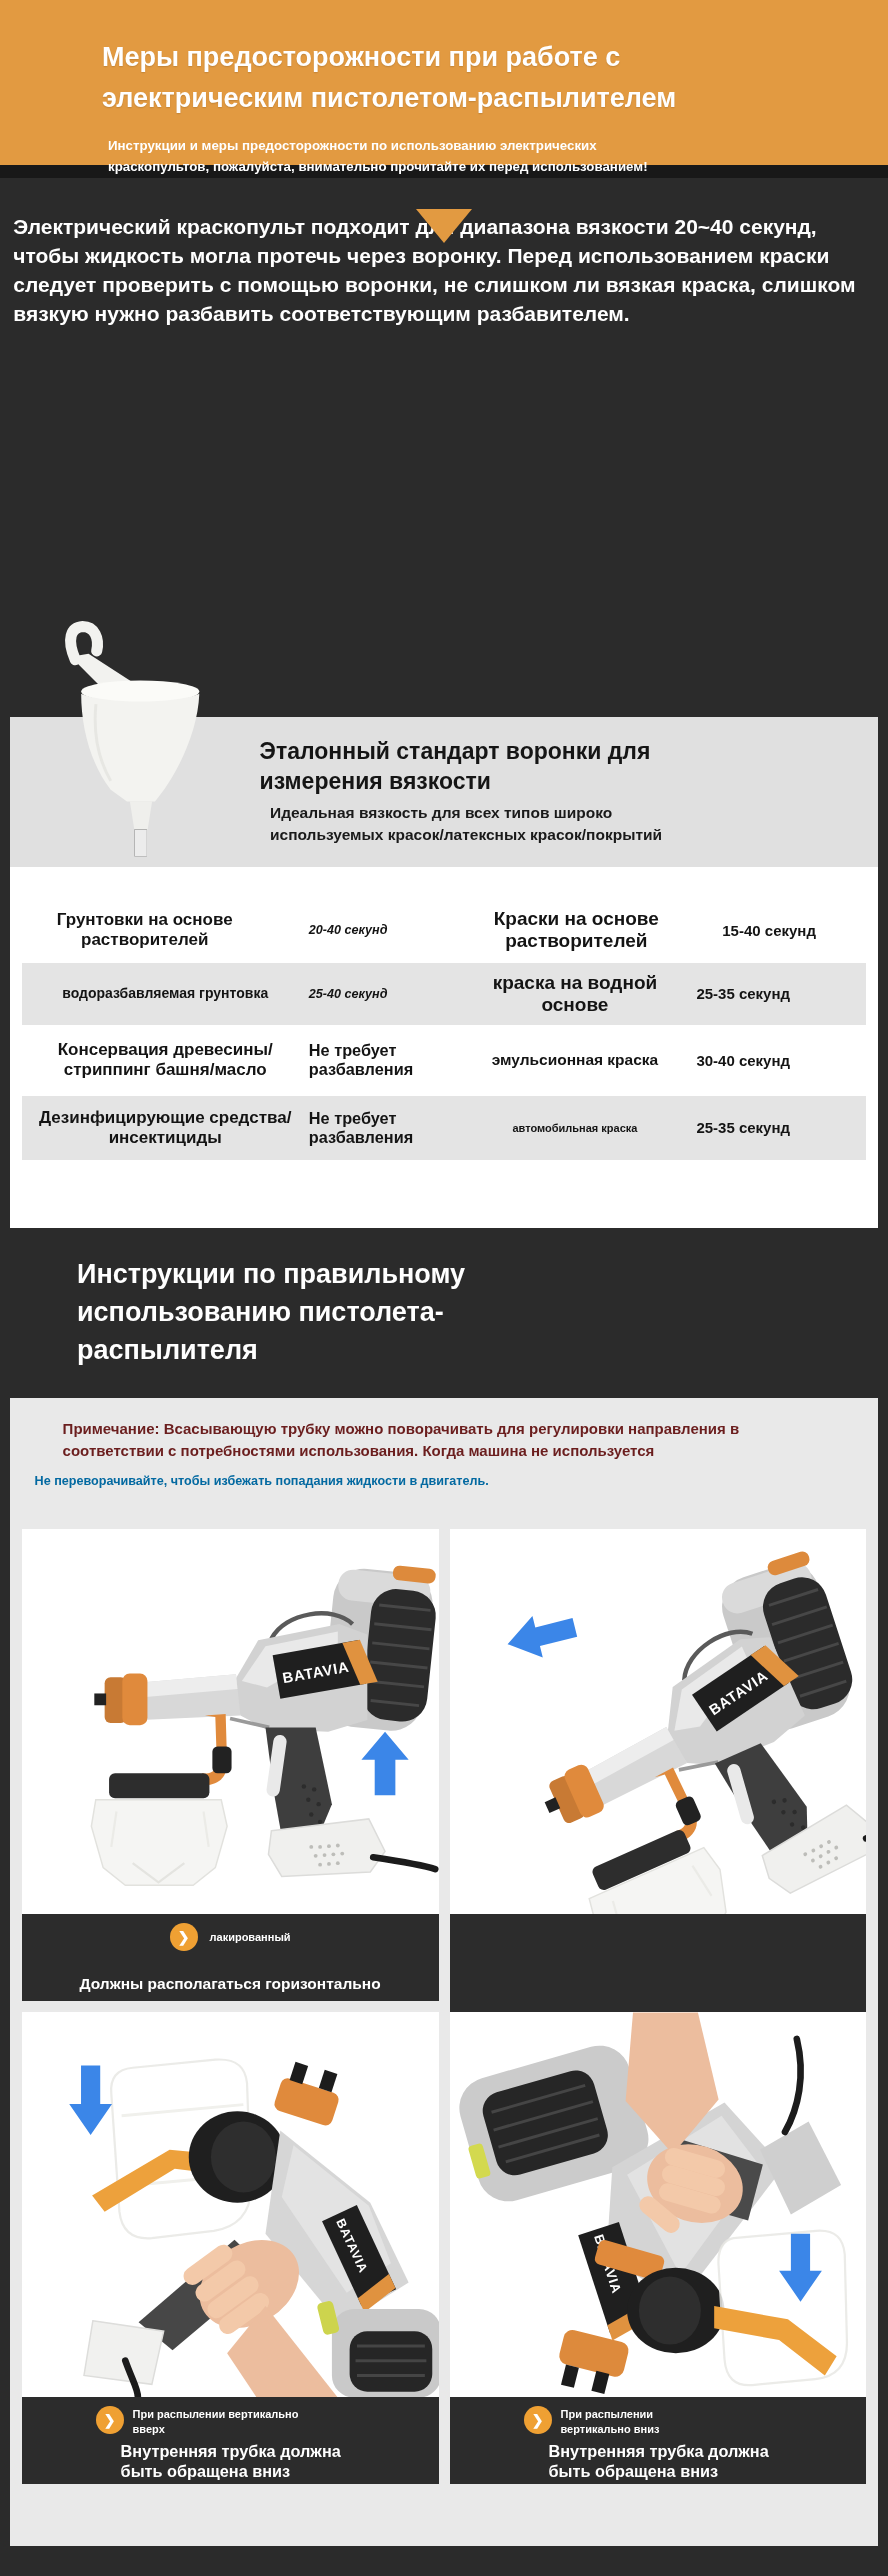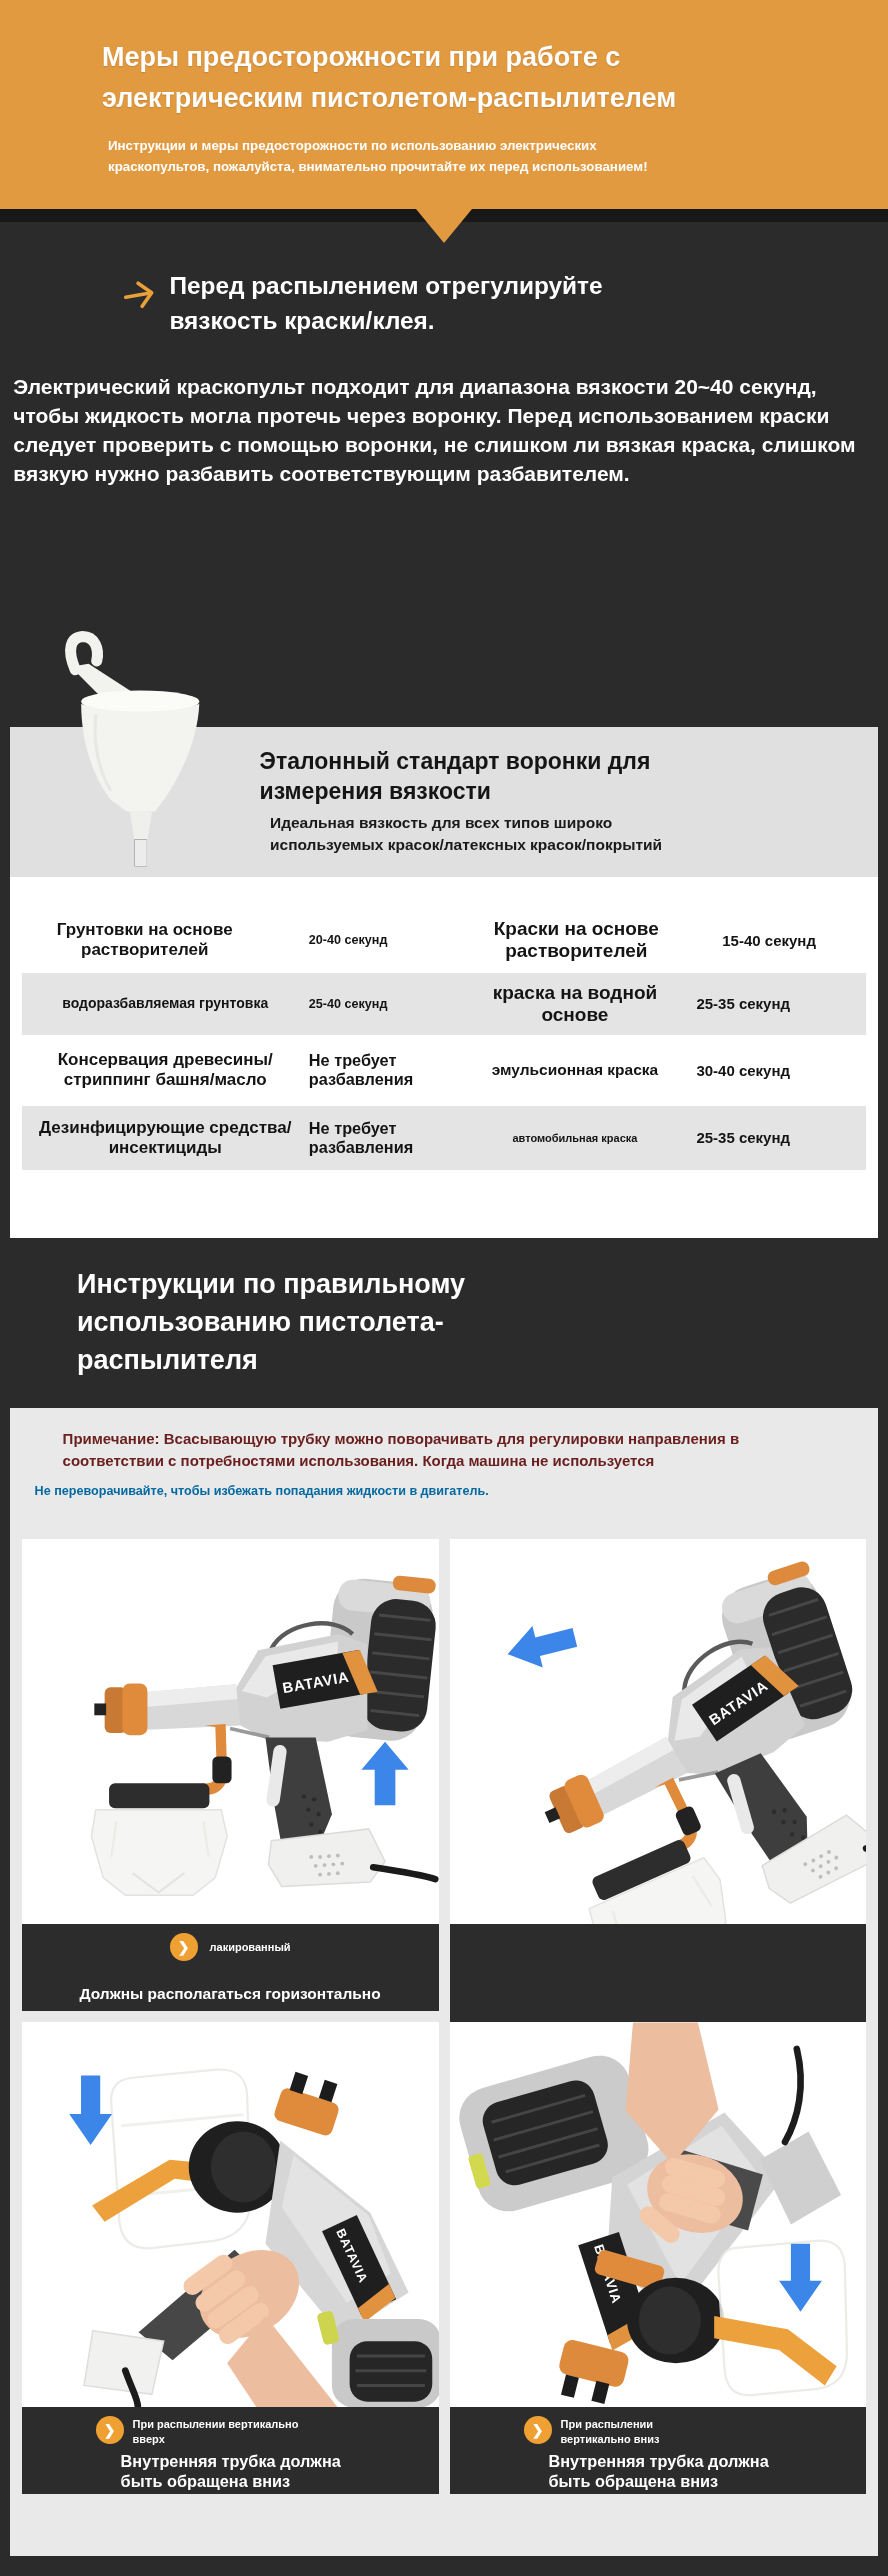--- a/index.html
+++ b/index.html
@@ -1,20 +1,20 @@
 <!DOCTYPE html>
 <html style="font-size:12px"><head>
 <meta charset="utf-8">
 <style>
   * { margin:0; padding:0; box-sizing:border-box; }
   body { background:#2b2b2b; font-family:"Liberation Sans", sans-serif; }
   .page { position:relative; width:888px; height:2576px; margin:0 auto; background:#2b2b2b; overflow:hidden; }
 
   
-  .hero { height:209px; background:#e29a41; padding:37px 38px 0 102px; }
+  .hero { height:165px; background:#e29a41; padding:37px 38px 0 102px; }
   .hero-title { color:#fff; font-size:27px; line-height:41px; font-weight:bold; text-shadow:0 0.7px 1.5px rgba(0,0,0,.15); }
   .hero-sub { margin-top:16.3px; padding-left:6px; color:#fff; font-size:13.3px; line-height:21px; font-weight:bold; }
   .hero-strip { height:12.6px; background:#181818; }
   .notch { position:absolute; left:416px; top:209px; width:0; height:0;
            border-left:28px solid transparent; border-right:28px solid transparent;
            border-top:34px solid #e29a41; z-index:5; }
 
   
   .dark-1 { position:relative; height:505px; background:#2b2b2b; }
   .lead { display:flex; padding:46px 30px 0 121px; }
@@ -35,21 +35,21 @@
   .vt-r0 { height:65px;gap:41px; } .vt-r1 { height:62px; } .vt-r2 { height:71px; } .vt-r3 { height:64px; }
   .vt-cell { font-weight:bold; color:#141414; }
   .vt-c0 { width:34%; text-align:center; padding:0 9px; }
   .vt-c1 { width:18%; text-align:left; }
   .vt-c2 { width:27%; text-align:center; padding:0 6px; }
   .vt-c3 { width:21%; text-align:left; padding-left:7.4px; }
   .vt-r0 .vt-c0 { font-size:17px; line-height:20px; }
   .vt-r1 .vt-c0 { font-size:14px; line-height:17px; }
   .vt-r2 .vt-c0 { font-size:17px; line-height:20px; }
   .vt-r3 .vt-c0 { font-size:17px; line-height:20px; }
-  .vt-r0 .vt-c1, .vt-r1 .vt-c1 { font-size:12.6px; }
+  .vt-r0 .vt-c1, .vt-r1 .vt-c1 { font-size:12.6px;font-style:italic; }
   .vt-r2 .vt-c1, .vt-r3 .vt-c1 { font-size:16.3px; line-height:19px; }
   .vt-r0 .vt-c2, .vt-r1 .vt-c2 { font-size:19px; line-height:22px; }
   .vt-r2 .vt-c2 { font-size:15.5px; line-height:18.5px; }
   .vt-r3 .vt-c2 { font-size:11px; line-height:14px; }
   .vt-c3 { font-size:15px; }
 
   
   .dark-2 { height:170px; background:#2b2b2b; padding:27px 0 0 77px; }
   .usage-title { color:#fff; font-size:27px; line-height:38px; font-weight:bold; }
 
@@ -89,32 +89,20 @@
     </div>
     <div class="hero-sub">
       <div>Инструкции и меры предосторожности по использованию электрических</div>
       <div>краскопультов, пожалуйста, внимательно прочитайте их перед использованием!</div>
     </div>
   </header>
   <div class="hero-strip"></div>
   <div class="notch"></div>
 
   <section class="dark-1">
-    <div class="lead">
-      <svg class="lead-arrow" width="38" height="38" viewBox="0 0 52 52">
-        <g transform="rotate(-10 26 26)" stroke="#e8a03a" stroke-width="5" fill="none" stroke-linecap="round" stroke-linejoin="round">
-          <line x1="6" y1="27" x2="40" y2="27"></line>
-          <polyline points="26,11 42,27 26,43"></polyline>
-        </g>
-      </svg>
-      <div class="lead-heading">
-        <div>Перед распылением отрегулируйте</div>
-        <div>вязкость краски/клея.</div>
-      </div>
-    </div>
     <p class="visc-par">Электрический краскопульт подходит для диапазона вязкости 20~40 секунд, чтобы жидкость могла протечь через воронку. Перед использованием краски следует проверить с помощью воронки, не слишком ли вязкая краска, слишком вязкую нужно разбавить соответствующим разбавителем.</p>
 
     <svg class="funnel-art" width="192" height="252" viewBox="0 0 260 340">
       <path d="M64,60 C52,32 58,16 74,15 C90,15 97,31 93,48" stroke="#f2f2ef" stroke-width="15" fill="none" stroke-linecap="round"></path>
       <polygon points="58,56 82,52 150,96 112,110" fill="#f2f2ef"></polygon>
       <ellipse cx="152" cy="103" rx="80" ry="15" fill="#fbfbf8"></ellipse>
       <path d="M72,106 C72,150 84,200 112,236 L134,252 L172,252 C202,216 230,158 232,106 C200,120 104,120 72,106 Z" fill="#f3f3f0"></path>
       <path d="M92,120 C88,160 96,196 112,224" stroke="#e7e7e3" stroke-width="4" fill="none"></path>
       <polygon points="138,252 168,252 162,290 144,290" fill="#efefec"></polygon>
       <rect x="144" y="290" width="17" height="36" fill="#ececе9"></rect>

